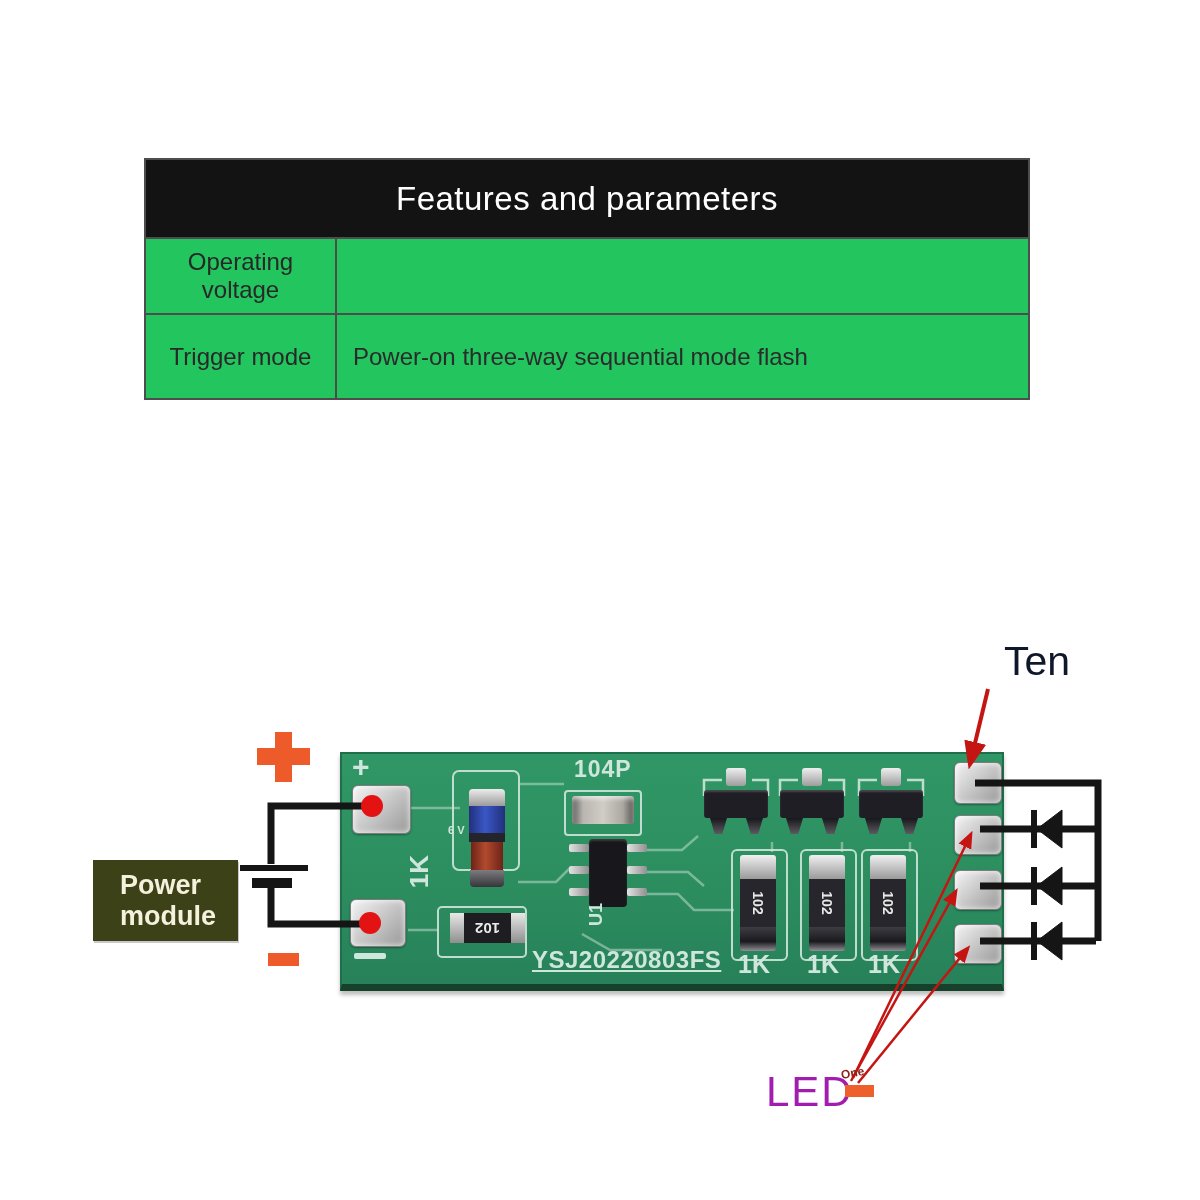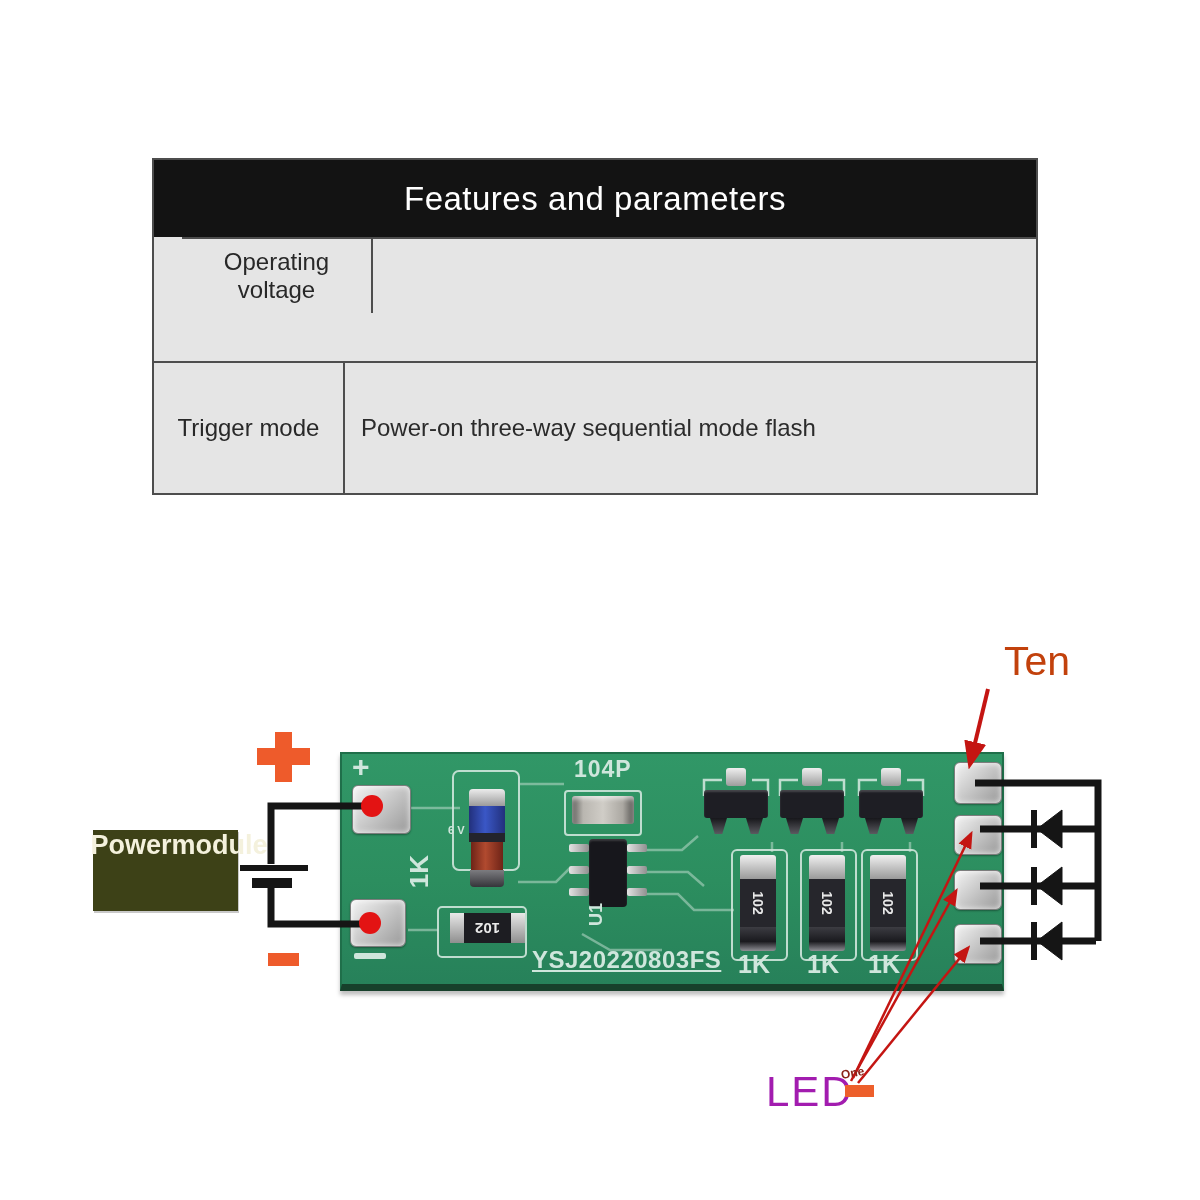--- a/index.html
+++ b/index.html
@@ -1,40 +1,40 @@
 <!DOCTYPE html>
 <html><head>
 <meta charset="utf-8">
 <style>
   html,body{margin:0;padding:0;background:#ffffff;}
   body{font-family:"Liberation Sans", sans-serif;}
   .canvas{position:relative;width:1200px;height:1200px;background:#ffffff;overflow:hidden;}
 
   
-  .spec-table{position:absolute;left:152px;top:158px;width:886px;border:2px solid #4d4d4d;box-sizing:border-box;background:#e5e5e5;}
+  .spec-table{position:absolute;left:144px;top:158px;width:886px;border:2px solid #4d4d4d;box-sizing:border-box;background:#22c55e;}
   .t-header{height:77px;background:#131313;color:#ffffff;display:flex;align-items:center;justify-content:center;
             font-size:33px;letter-spacing:.5px;}
   .t-row{display:flex;border-top:2px solid #4d4d4d;box-sizing:border-box;}
   .t-row .t-label{width:191px;box-sizing:border-box;border-right:2px solid #4d4d4d;display:flex;align-items:center;justify-content:center;
                   font-size:24px;color:#282828;text-align:center;}
   .t-row .t-value{flex:1;display:flex;align-items:center;padding-left:16px;font-size:24px;color:#2b2b2b;}
   .row-1{height:82px;}
-  .row-2{height:76px;margin-left:28px;}
+  .row-2{height:76px;}
   .row-2 .t-value{font-size:34px;padding-left:22px;color:#1f1f1f;}
-  .row-3{height:132px;margin-top:48px;}
+  .row-3{height:85px;}
 
   
   .plus-symbol{position:absolute;left:257px;top:732px;width:53px;height:50px;}
   .plus-symbol .pv{position:absolute;left:18px;top:0;width:17px;height:50px;background:#ee5b2b;}
   .plus-symbol .ph{position:absolute;left:0;top:16px;width:53px;height:17px;background:#ee5b2b;}
   .minus-symbol{position:absolute;left:268px;top:953px;width:31px;height:13px;background:#ee5b2b;}
-  .power-box{position:absolute;left:93px;top:830px;width:145px;height:81px;background:#3d4117;box-sizing:border-box;
-             display:flex;flex-direction:row;justify-content:center;padding-left:27px;
+  .power-box{position:absolute;left:93px;top:860px;width:145px;height:81px;background:#3d4117;box-sizing:border-box;
+             display:flex;flex-direction:column;justify-content:center;padding-left:27px;
              color:#f4f1dd;font-size:27px;font-weight:bold;line-height:1.12;box-shadow:1px 2px 0 #c9c9c9;}
-  .ten-label{position:absolute;left:1004px;top:638px;font-size:41px;color:#c2410c;}
+  .ten-label{position:absolute;left:1004px;top:638px;font-size:41px;color:#0f172a;}
   .led-label{position:absolute;left:766px;top:1068px;font-size:42px;color:#a21caf;letter-spacing:2px;}
   .led-one{position:absolute;left:841px;top:1066px;font-size:12px;font-weight:bold;color:#8a241a;transform:rotate(-10deg);}
   .led-dash{position:absolute;left:845px;top:1085px;width:29px;height:12px;background:#ed5f2b;}
 
   
   .pcb{position:absolute;left:340px;top:752px;width:660px;height:230px;box-sizing:content-box;
        background:linear-gradient(180deg,#319767 0%,#2c8e5f 55%,#27815a 100%);
        border:2px solid #1f6f4a;border-bottom:7px solid #17402b;box-shadow:0 4px 4px rgba(0,0,0,.25);}
   .board-decor{position:absolute;left:0;top:0;width:660px;height:230px;}
   .sk{position:absolute;color:#cfe6dc;font-weight:bold;}

